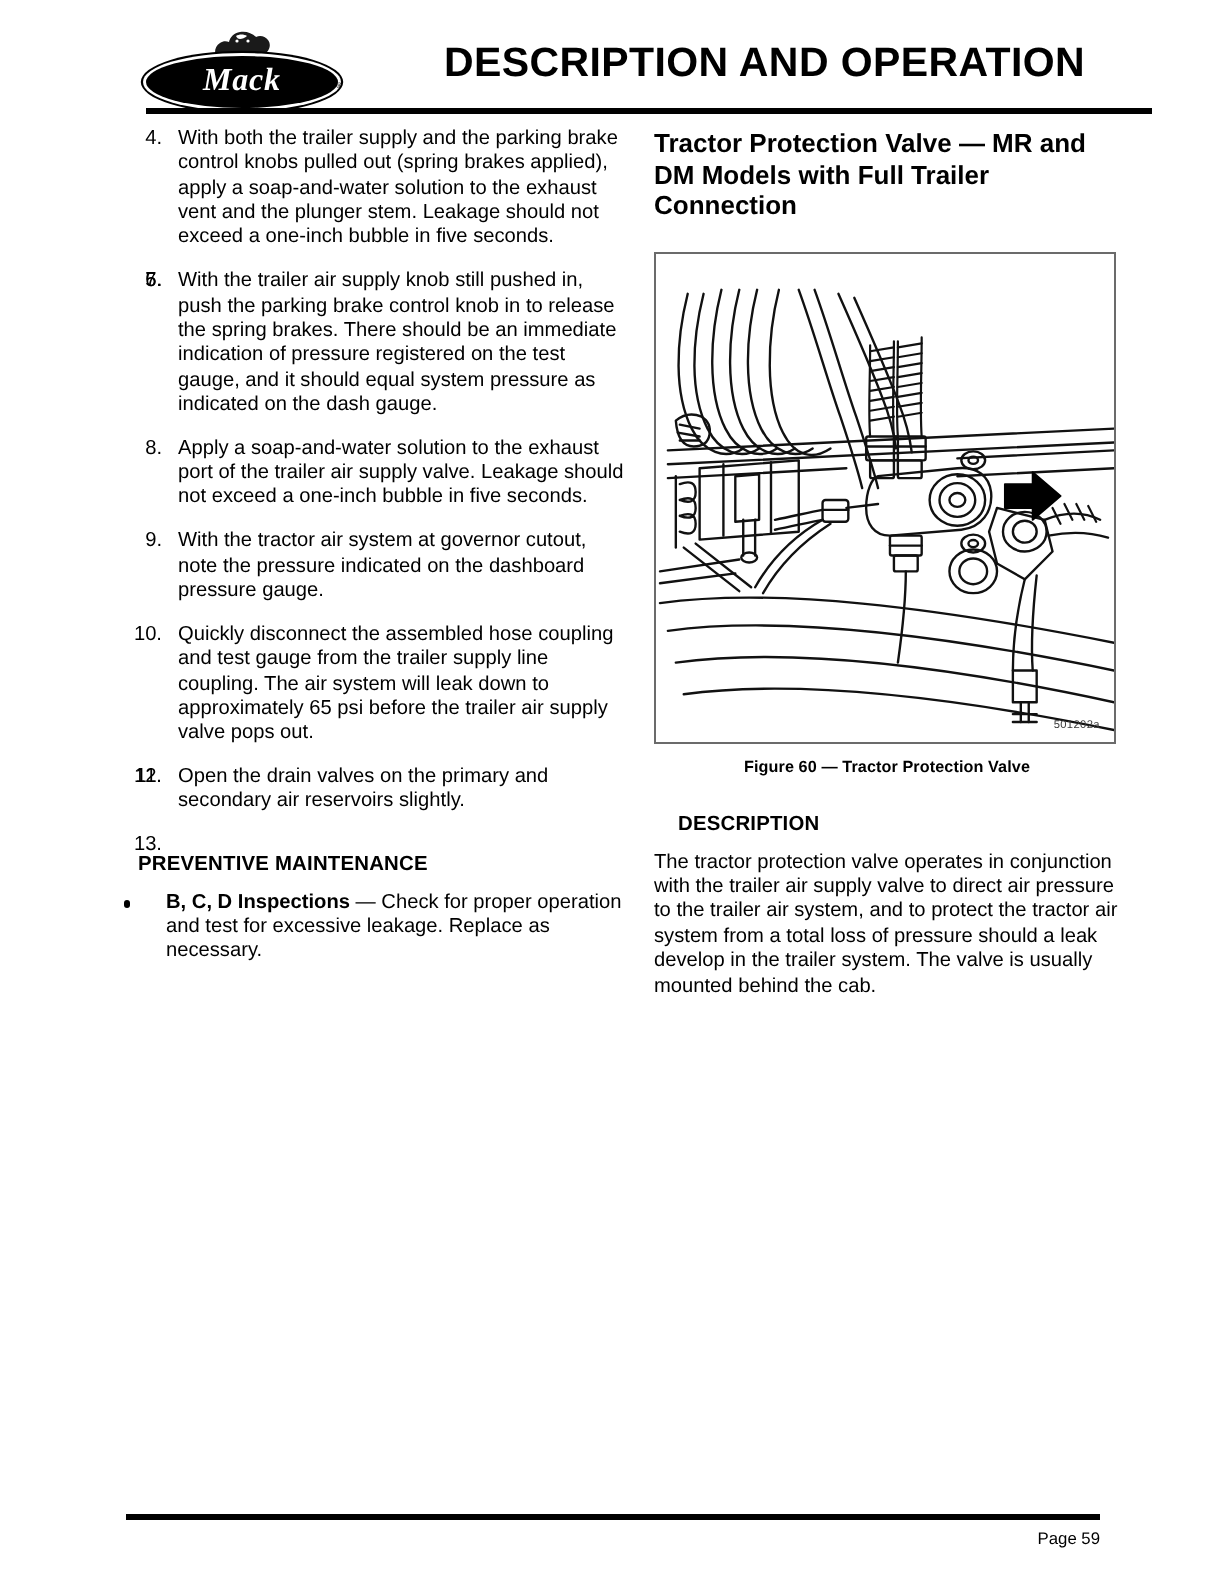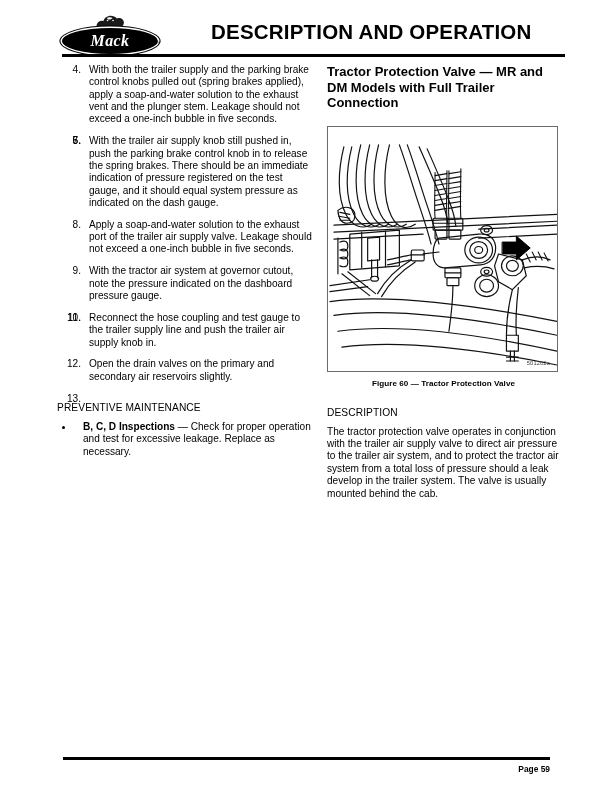--- a/index.html
+++ b/index.html
@@ -12,21 +12,21 @@
     height: 792px;
     position: relative;
     font-family: "Liberation Sans", sans-serif;
     color: #000000;
     overflow: hidden;
   }
 
   
   .page-header {
     position: absolute;
-    left: 5px; top: 0;
+    left: 16px; top: 0;
     width: 504px;
     height: 58px;
     padding-left: 24px;
   }
   .brand-logo {
     position: absolute;
     left: 57px;
     top: 14px;
     width: 96px;
     height: 40px;
@@ -125,23 +125,23 @@
     font-size: 10.1px;
     line-height: 12.35px;
   }
   .proc-text {
     display: block;
   }
 
   
   .section-head {
     font-size: 10.2px;
-    font-weight: normal;
+    font-weight: bold;
     letter-spacing: 0.1px;
-    margin: 19px 0 8px 0;
+    margin: 19px 0 8px 12px;
   }
 
   
   .bullet-list {
     list-style: none;
     margin: 0;
     padding: 0;
   }
   .bullet-item {
     position: relative;
@@ -217,21 +217,21 @@
     top: 757px;
     width: 487px;
     height: 2.6px;
     background: #000000;
   }
   .footer-page {
     position: absolute;
     right: 62px;
     top: 764px;
     font-size: 8.4px;
-    font-weight: bold;
+    font-weight: normal;
   }
 </style>
 </head>
 <body>
 
 <div class="page-header">
 
   <div class="brand-logo">
     <div class="logo-bulldog">
       <svg viewBox="0 0 76 36" xmlns="http://www.w3.org/2000/svg" aria-hidden="true">
@@ -283,25 +283,25 @@
       <span class="proc-text">Apply a soap-and-water solution to the exhaust port of the trailer air supply valve. Leakage should not exceed a one-inch bubble in five seconds.</span>
     </li>
 
     <li class="proc-item">
       <span class="proc-num">9.</span>
       <span class="proc-text">With the tractor air system at governor cutout, note the pressure indicated on the dashboard pressure gauge.</span>
     </li>
 
     <li class="proc-item">
       <span class="proc-num">10.</span>
+      <span class="proc-text">Quickly disconnect the assembled hose coupling and test gauge from the trailer supply line coupling. The air system will leak down to approximately 65 psi before the trailer air supply valve pops out.</span>
     </li>
 
     <li class="proc-item">
       <span class="proc-num">11.</span>
-      <span class="proc-text">Reconnect the hose coupling and test gauge to the trailer supply line and push the trailer air supply knob in.</span>
     </li>
 
     <li class="proc-item">
       <span class="proc-num">12.</span>
       <span class="proc-text">Open the drain valves on the primary and secondary air reservoirs slightly.</span>
     </li>
 
     <li class="proc-item">
       <span class="proc-num">13.</span>
     </li>

